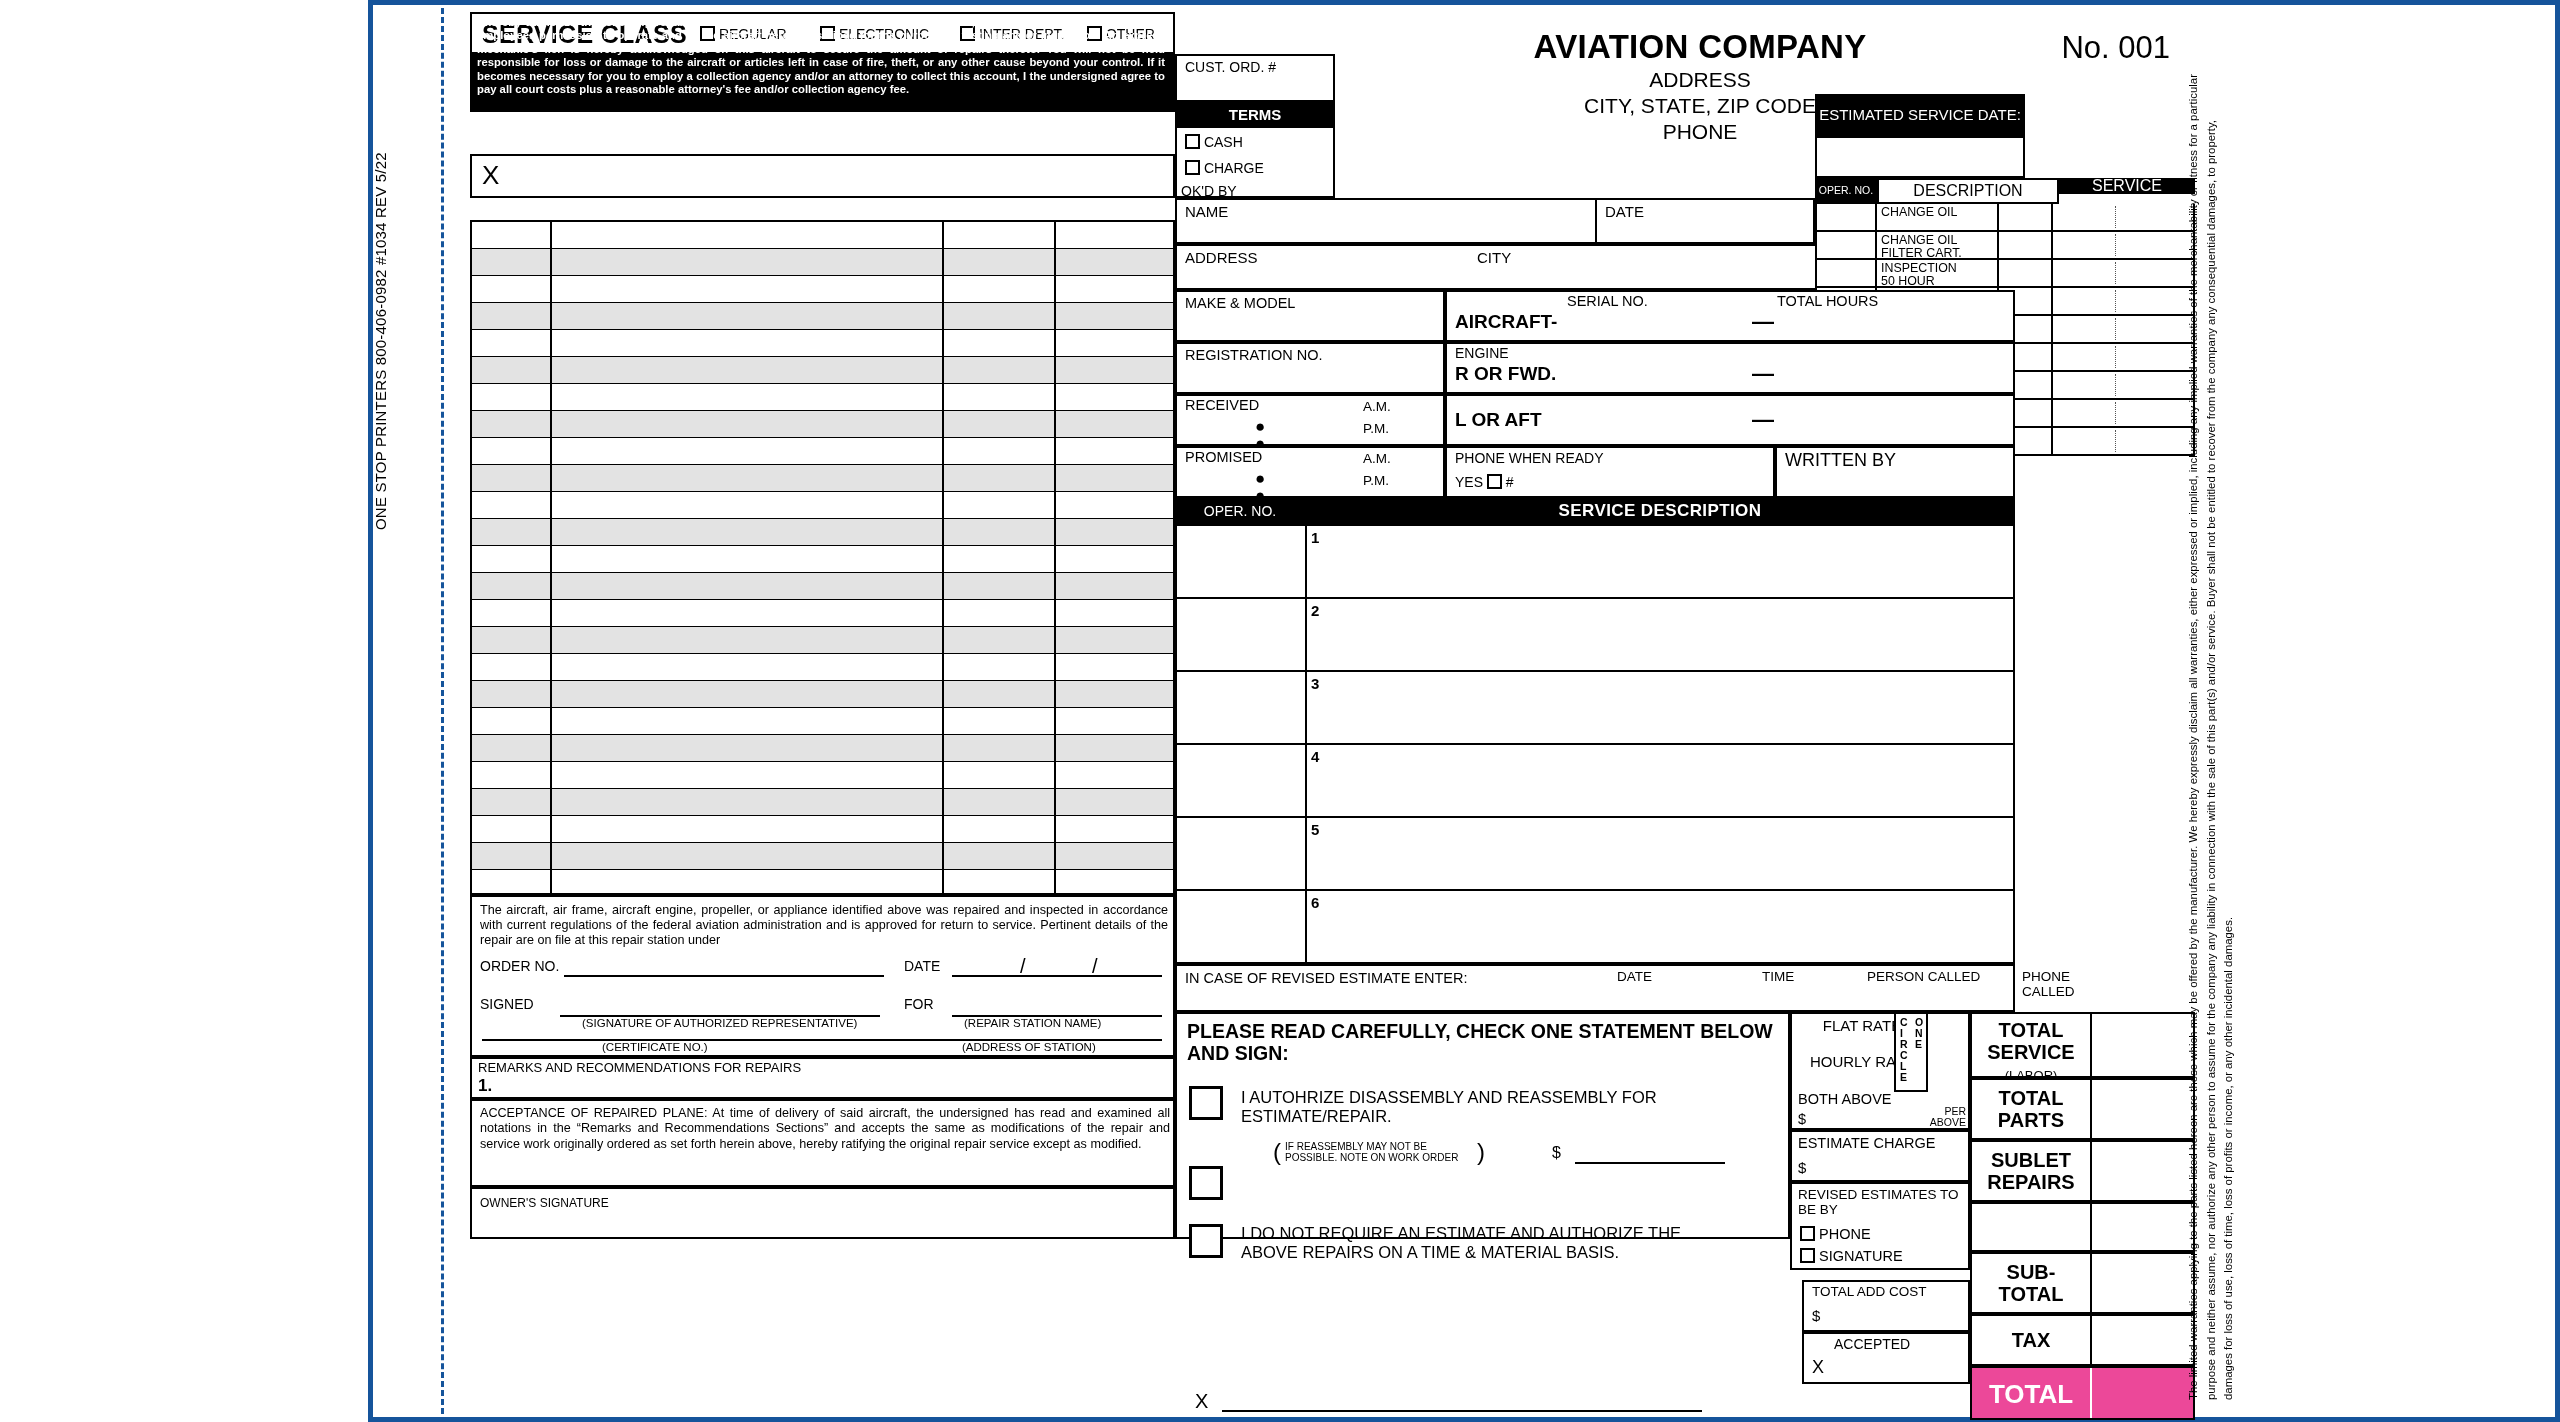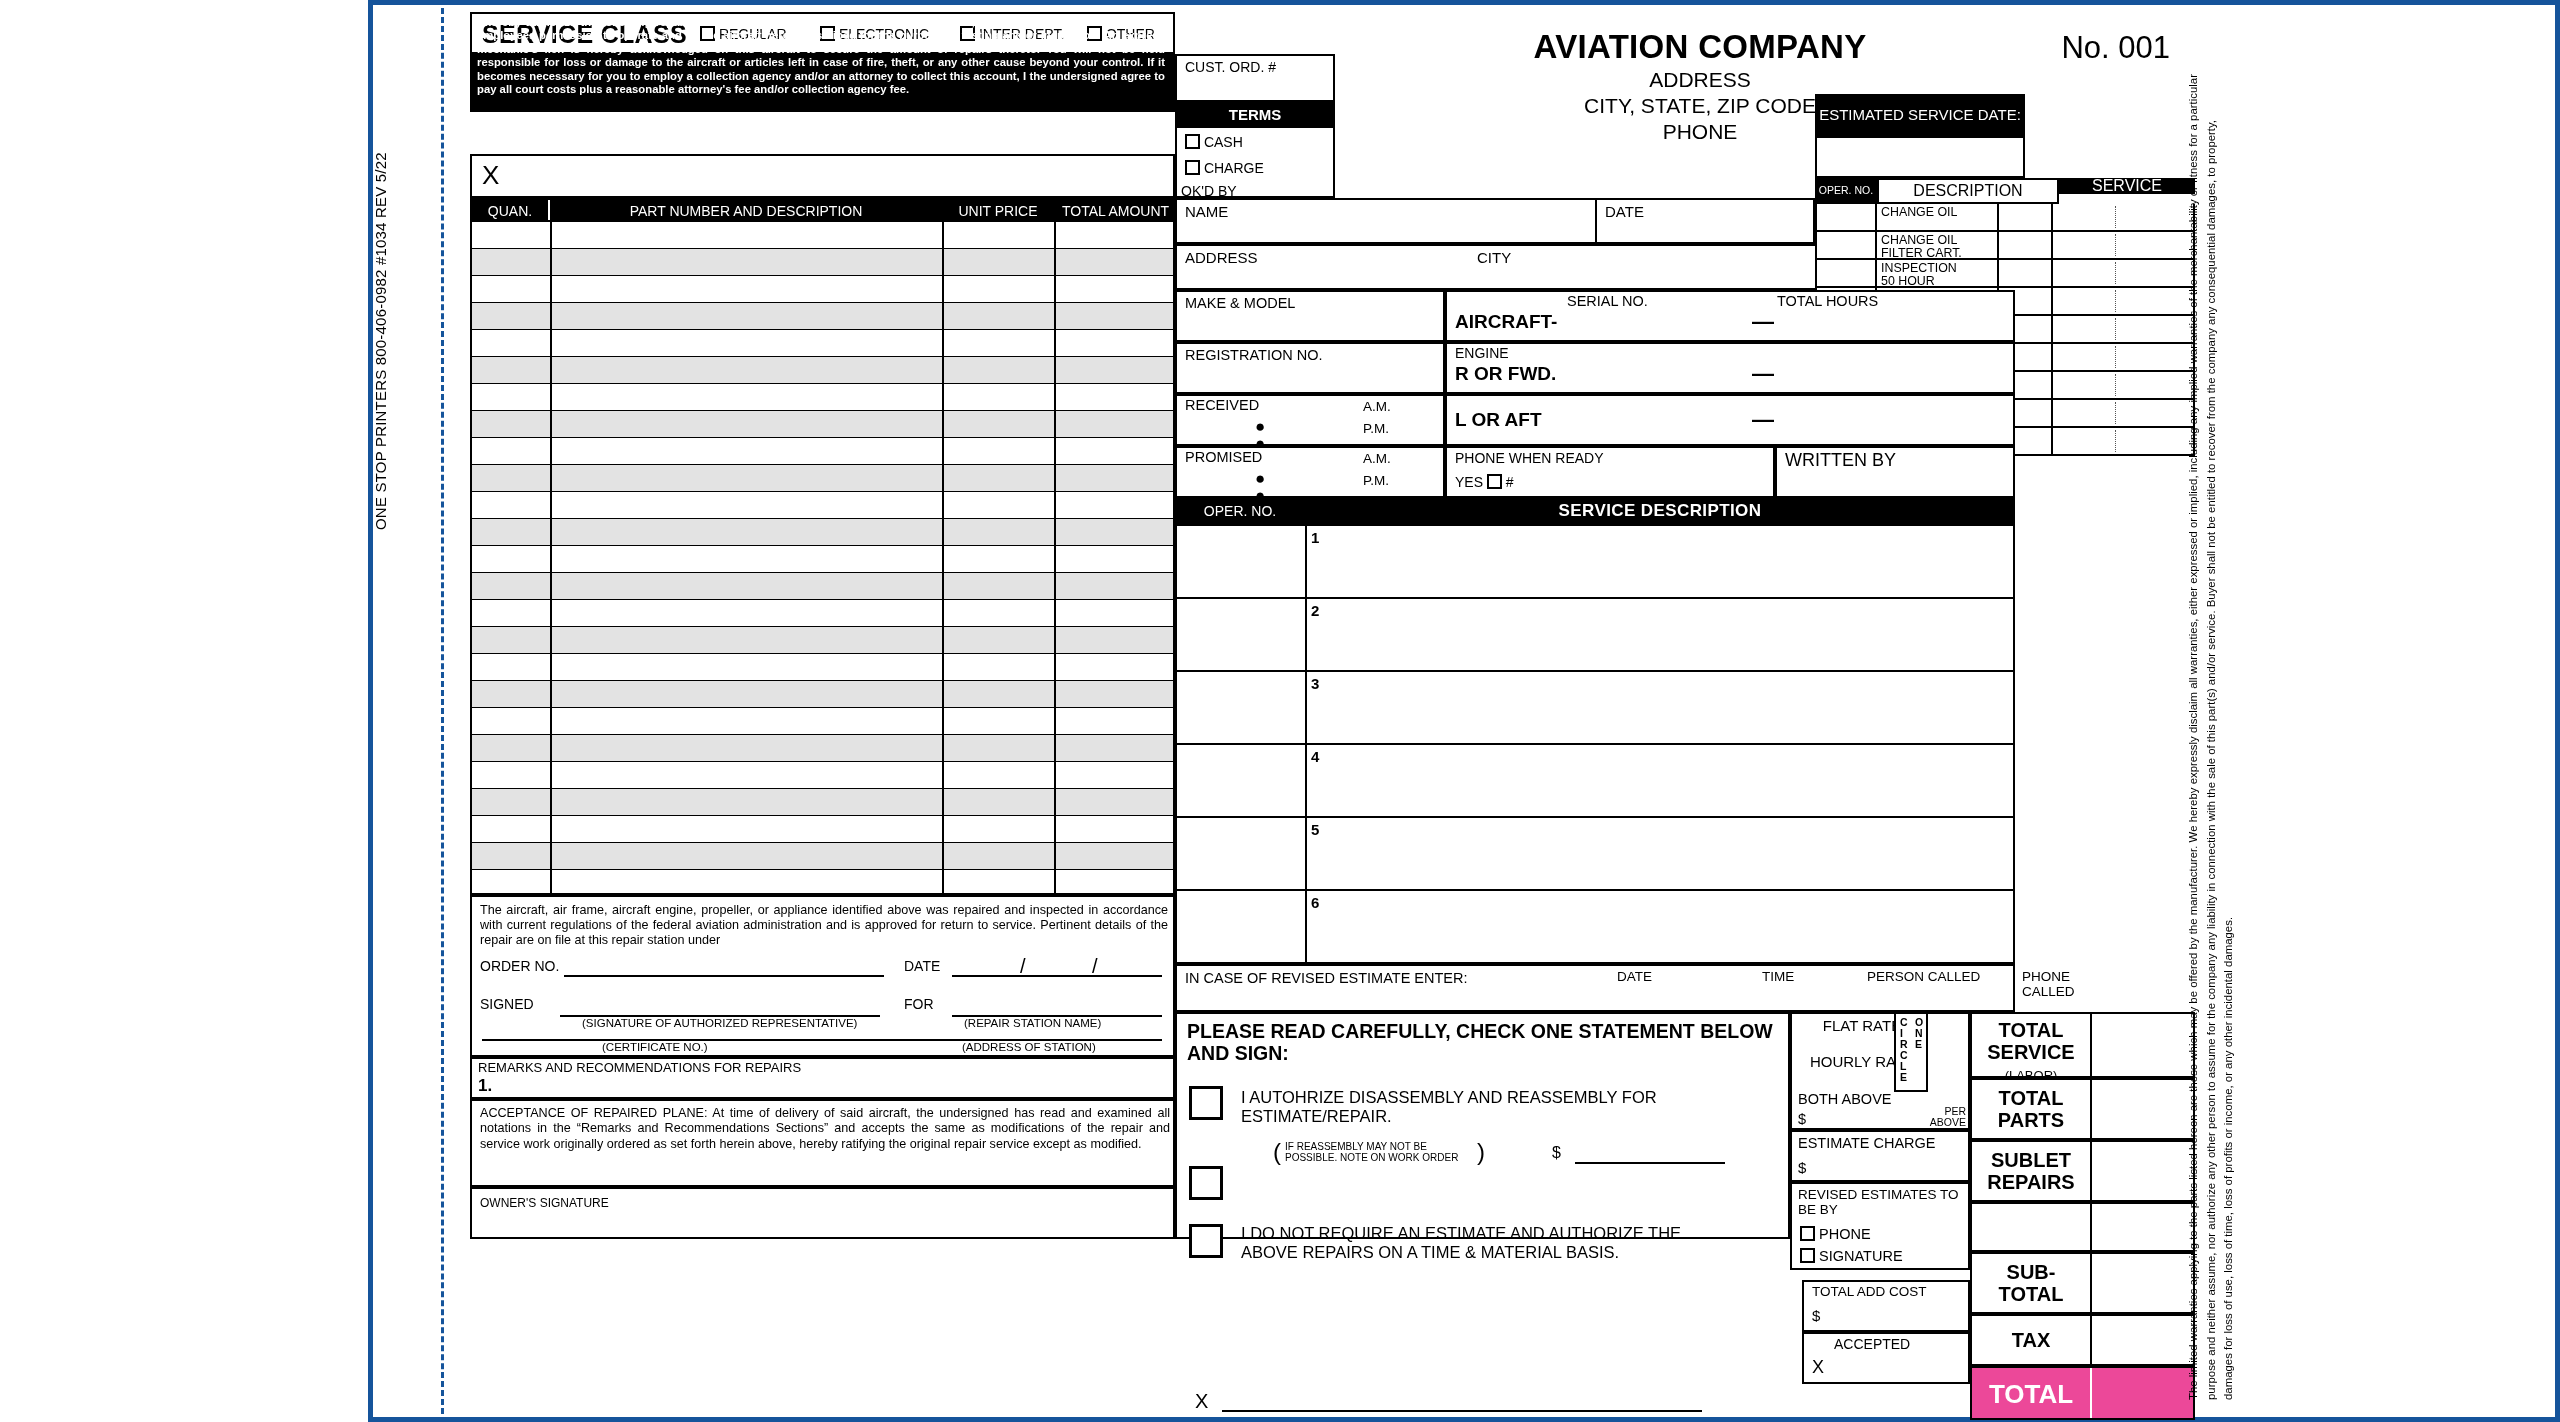--- a/index.html
+++ b/index.html
@@ -332,26 +332,20 @@
     <div id="company-addr">ADDRESS</div>
     <div id="company-city">CITY, STATE, ZIP CODE</div>
     <div id="company-phone">PHONE</div>
     <div id="form-no">No. 001</div>
 
     <div class="box blk" id="est-date-hdr">
       <div class="ctr" id="est-date-hdr-t">ESTIMATED SERVICE DATE:</div>
     </div>
     <div class="box" id="est-date-val"></div>
 
-    <div class="box blk" id="parts-hdr">
-      <div class="ph" id="ph-quan">QUAN.</div>
-      <div class="ph" id="ph-desc">PART NUMBER AND DESCRIPTION</div>
-      <div class="ph" id="ph-unit">UNIT PRICE</div>
-      <div class="ph" id="ph-total">TOTAL AMOUNT</div>
-    </div>
     <div class="box" id="parts-grid">
       <div id="parts-rows">
           <div class="pg-row" style="top:0px"></div>
           <div class="pg-row shade" style="top:27px"></div>
           <div class="pg-row" style="top:54px"></div>
           <div class="pg-row shade" style="top:81px"></div>
           <div class="pg-row" style="top:108px"></div>
           <div class="pg-row shade" style="top:135px"></div>
           <div class="pg-row" style="top:162px"></div>
           <div class="pg-row shade" style="top:189px"></div>

